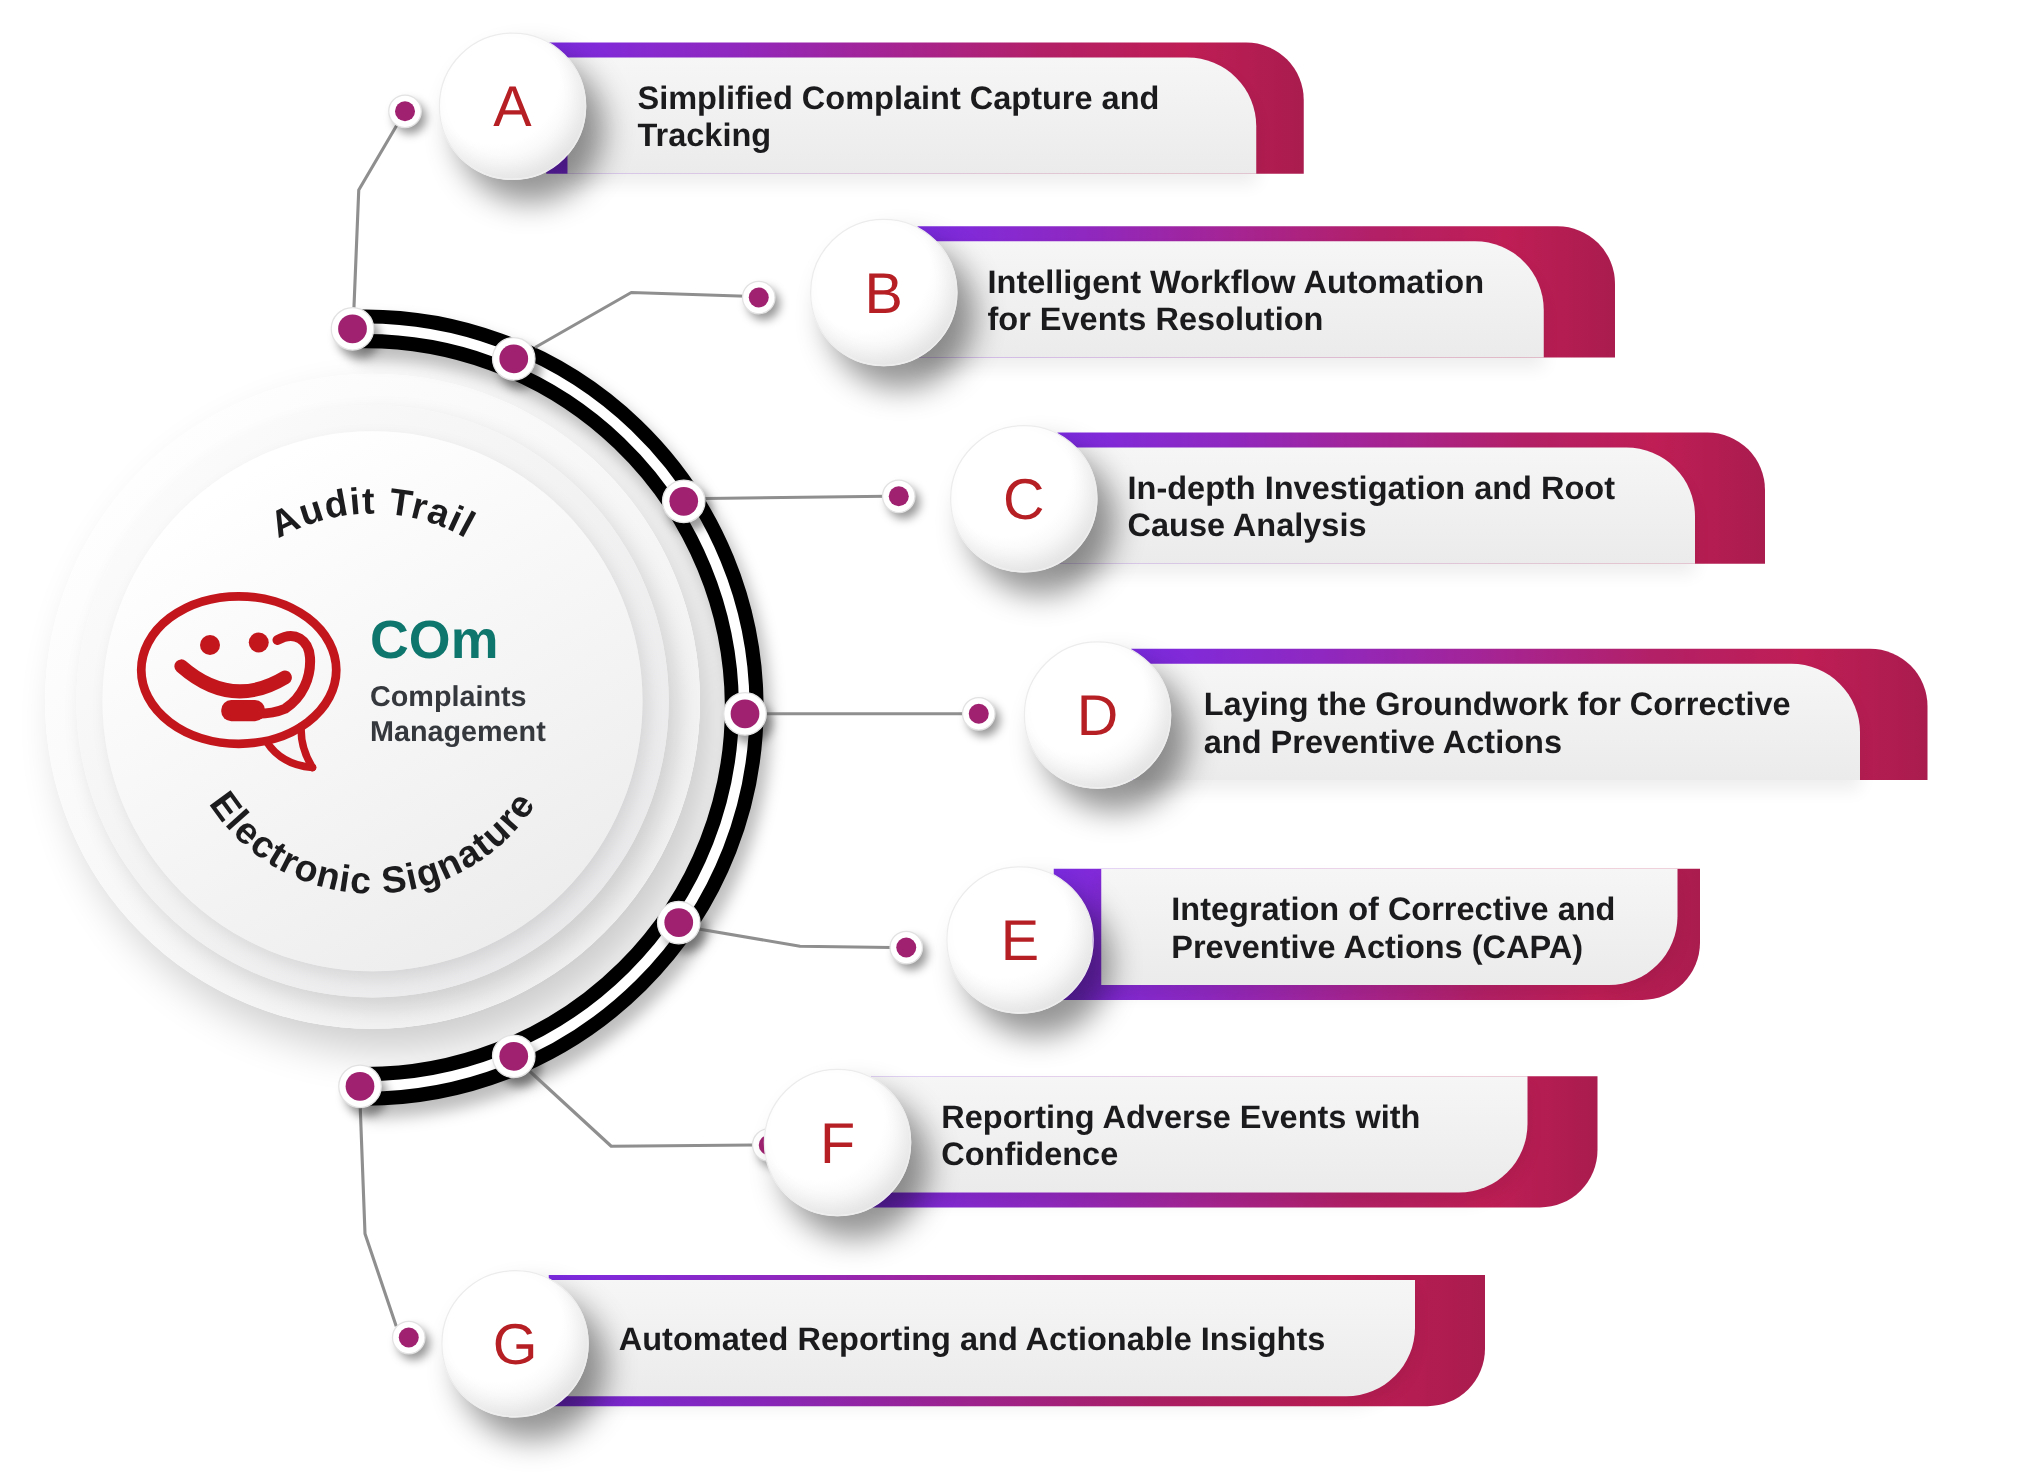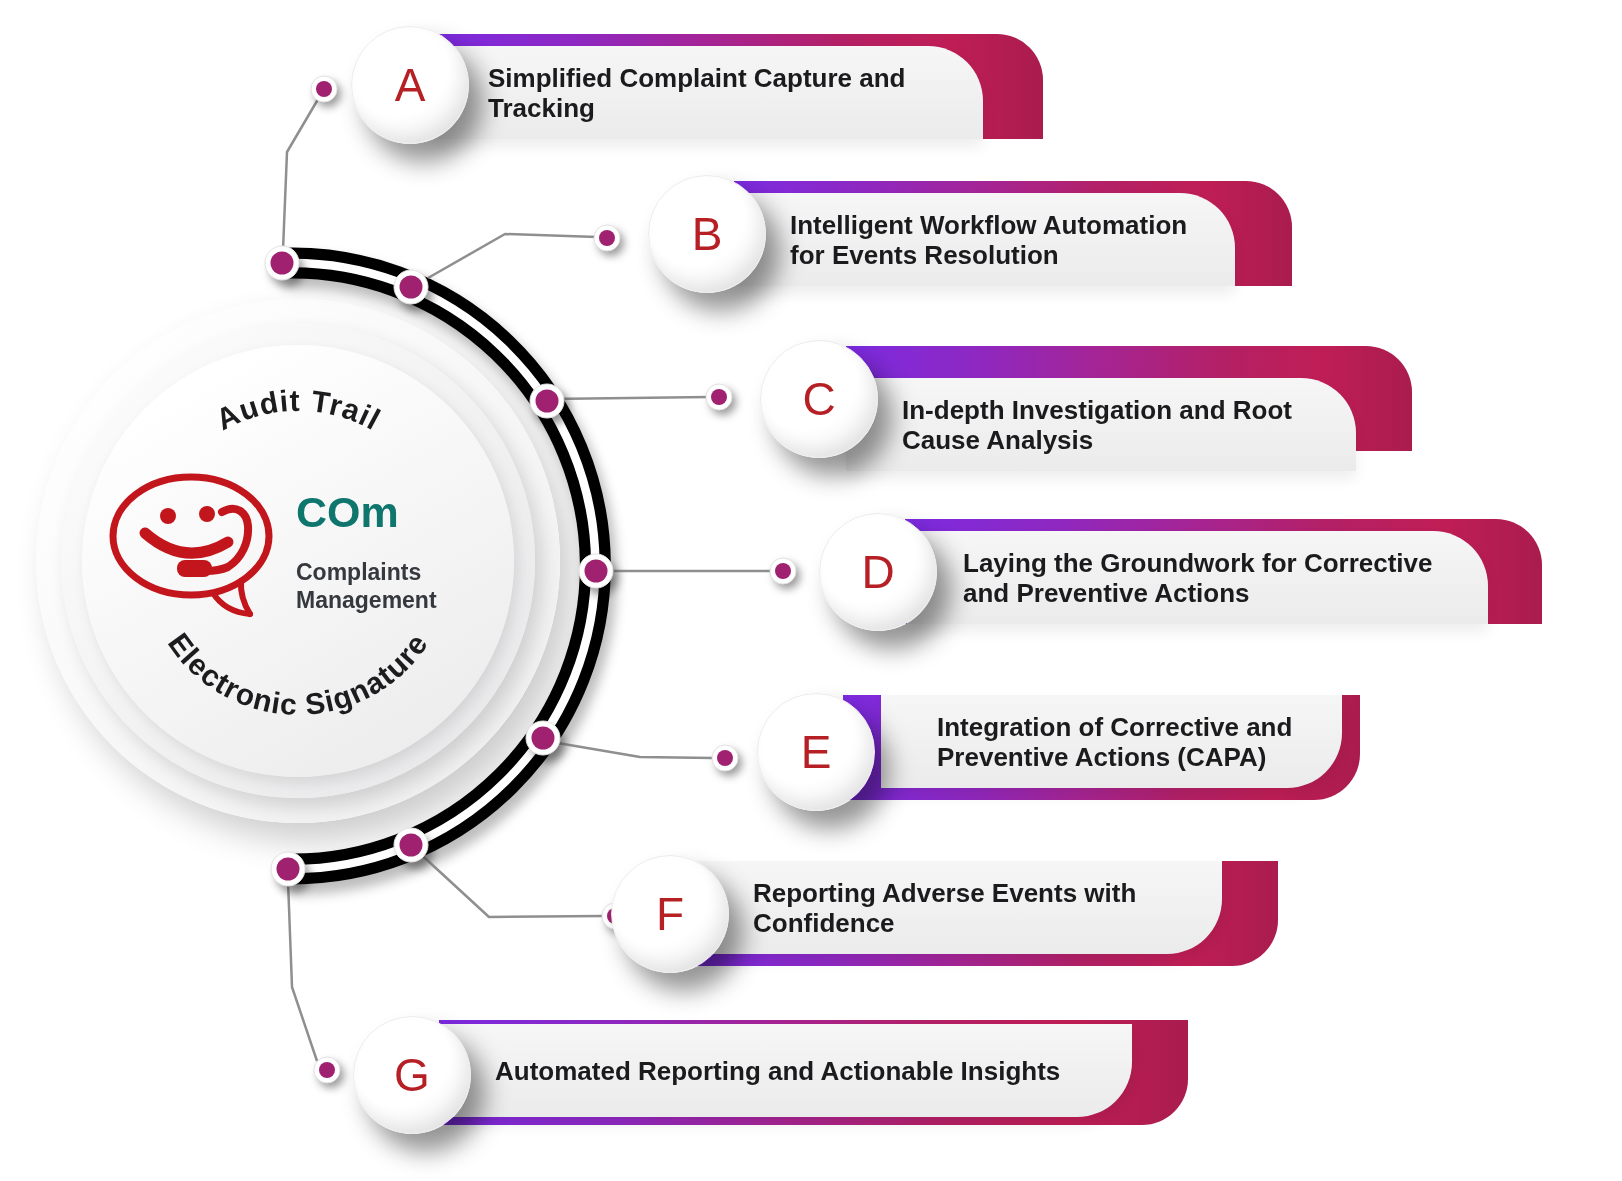--- a/index.html
+++ b/index.html
@@ -27,21 +27,21 @@
   .dot-shadow{fill:rgba(0,0,0,0.40);filter:blur(4px);}
   .dot-white{fill:#ffffff;stroke:#e2e2e2;stroke-width:1;}
   .dot-mag{fill:#9f2170;}
   .curved{font-family:"Liberation Sans",sans-serif;font-size:30px;font-weight:700;
     fill:#1c1c1e;letter-spacing:1px;}
   .logo-red{stroke:#c3161c;fill:none;stroke-linecap:round;}
   .logo-red-fill{fill:#c3161c;stroke:none;}
   
   #logo-text{position:absolute;left:296px;top:492px;z-index:3;}
   .logo-acronym{font-size:43px;font-weight:700;color:#0f766e;line-height:40px;letter-spacing:0;}
-  .logo-name{font-size:23px;font-weight:700;color:#35383d;line-height:28px;margin-top:26px;white-space:pre-line;}
+  .logo-name{font-size:23px;font-weight:700;color:#35383d;line-height:28px;margin-top:11px;white-space:pre-line;}
   
   .grad{position:absolute;z-index:3;
     background:linear-gradient(90deg,#7c2be2 0%,#8f28c0 24%,#a62492 46%,#b32066 66%,#bf1e55 84%,#aa1c4e 100%);}
   .grad.top{border-radius:0 46px 0 0;}
   .grad.bot{border-radius:0 0 46px 0;}
   .bodyb{position:absolute;z-index:4;display:flex;align-items:center;box-sizing:border-box;
     background:linear-gradient(180deg,#f6f6f7 0%,#ebebec 100%);
     box-shadow:0 8px 14px rgba(0,0,0,0.07);}
   .bodyb.top{border-radius:0 55px 0 0;}
   .bodyb.bot{border-radius:0 0 55px 0;}
@@ -179,39 +179,39 @@
     </g>
   </svg>
 
   <div id="logo-text">
     <div class="logo-acronym">COm</div>
     <div class="logo-name">Complaints
 Management</div>
   </div>
 
   <div class="grad top" style="left:437px;top:34px;width:606px;height:105px"></div>
-  <div class="bodyb top" style="left:432px;top:46px;width:551px;height:93px;padding-left:56px">
+  <div class="bodyb top" style="left:454px;top:46px;width:551px;height:93px;padding-left:56px">
     <div class="btext">Simplified Complaint Capture and
 Tracking</div>
   </div>
   <div class="lcircle" style="left:351px;top:26px">
     <span class="letter">A</span>
   </div>
 
   <div class="grad top" style="left:734px;top:181px;width:558px;height:105px"></div>
   <div class="bodyb top" style="left:734px;top:193px;width:501px;height:93px;padding-left:56px">
     <div class="btext">Intelligent Workflow Automation
 for Events Resolution</div>
   </div>
   <div class="lcircle" style="left:648px;top:175px">
     <span class="letter">B</span>
   </div>
 
   <div class="grad top" style="left:846px;top:346px;width:566px;height:105px"></div>
-  <div class="bodyb top" style="left:846px;top:378px;width:510px;height:93px;padding-left:56px">
+  <div class="bodyb top" style="left:846px;top:358px;width:510px;height:93px;padding-left:56px">
     <div class="btext">In-depth Investigation and Root
 Cause Analysis</div>
   </div>
   <div class="lcircle" style="left:760px;top:340px">
     <span class="letter">C</span>
   </div>
 
   <div class="grad top" style="left:905px;top:519px;width:637px;height:105px"></div>
   <div class="bodyb top" style="left:907px;top:531px;width:581px;height:93px;padding-left:56px">
     <div class="btext">Laying the Groundwork for Corrective

